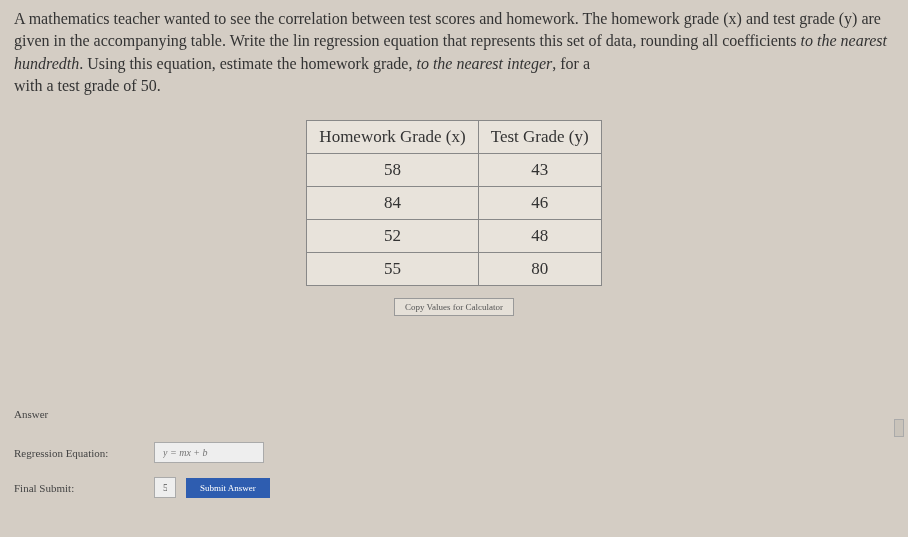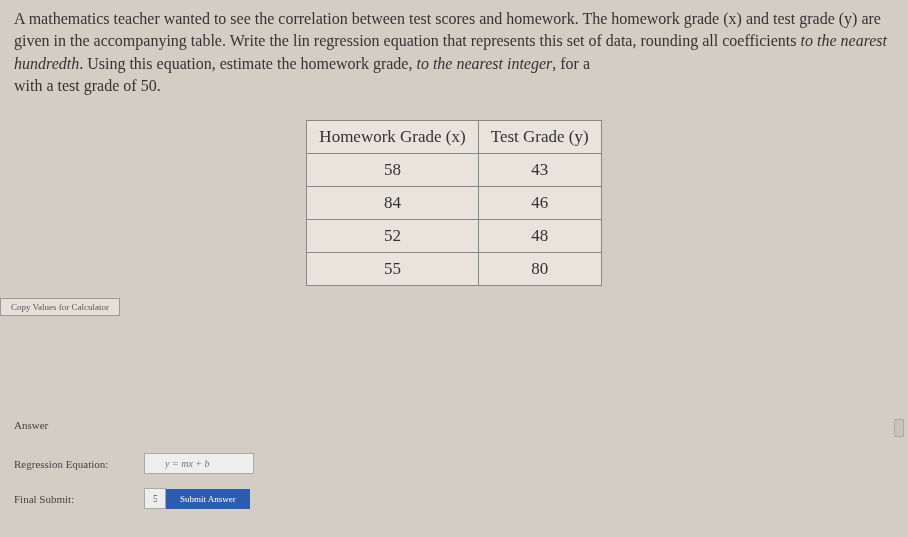--- a/index.html
+++ b/index.html
@@ -33,60 +33,60 @@
       border: 1px solid #888;
       padding: 6px 12px;
       text-align: center;
       font-size: 17px;
       font-weight: normal;
       color: #333;
     }
     th { font-weight: normal; }
     .button-col {
       display: flex;
-      flex-direction: row;
+      flex-direction: column;
       align-items: center;
       gap: 6px;
       margin-top: 12px;
     }
     .util-btn {
       border: 1px solid #999;
       background: #e5e0d8;
       padding: 3px 10px;
       font-size: 9px;
       color: #555;
       cursor: pointer;
       font-family: inherit;
     }
     .answer-section {
       position: absolute;
       left: 14px;
-      bottom: 14px;
+      bottom: 25px;
       width: 600px;
     }
     .answer-label {
       font-size: 11px;
       color: #444;
       margin-bottom: 22px;
     }
     .row {
       display: flex;
       align-items: center;
-      gap: 0;
+      gap: 10px;
       margin-bottom: 14px;
     }
     .row-label {
       font-size: 11px;
       color: #444;
       width: 130px;
     }
     .eq-input {
       border: 1px solid #aaa;
       background: #eee;
-      padding: 4px 20px;
+      padding: 4px 8px;
       font-size: 10px;
       color: #777;
       width: 110px;
       font-style: italic;
       font-family: inherit;
     }
     .fa-input {
       border: 1px solid #aaa;
       background: #eee;
       padding: 4px 8px;

